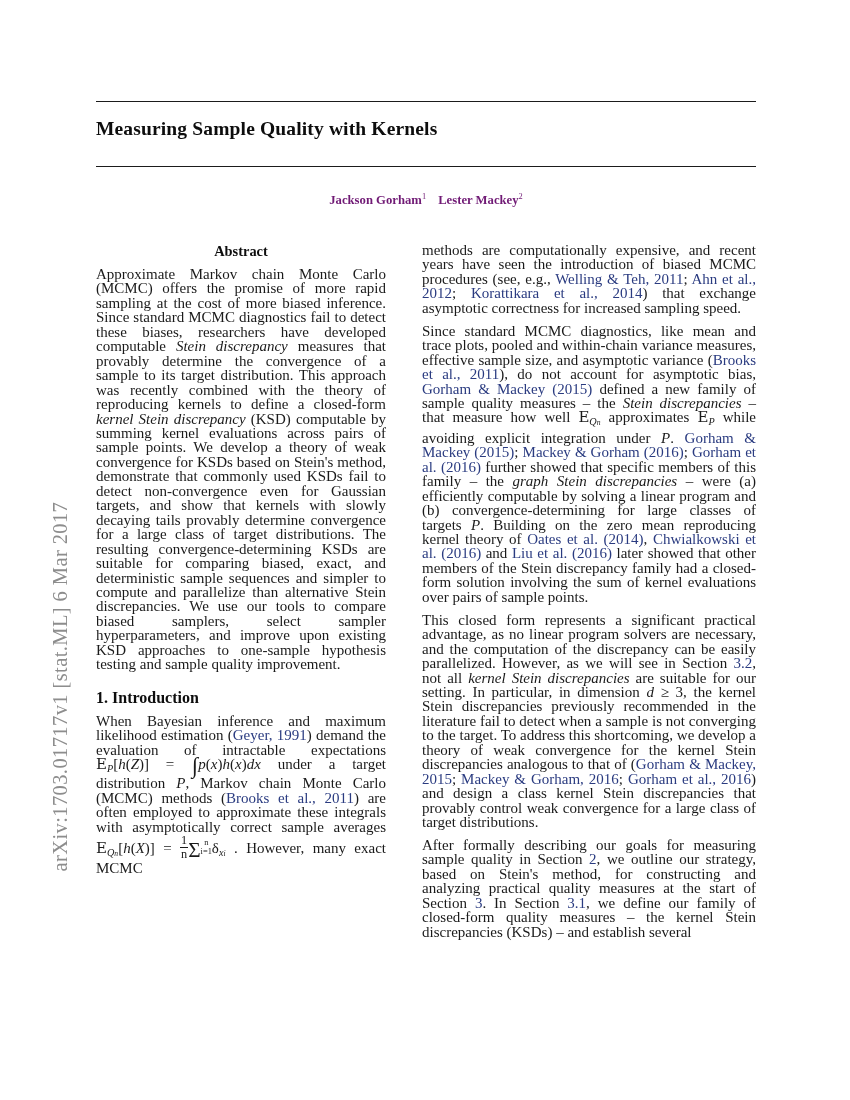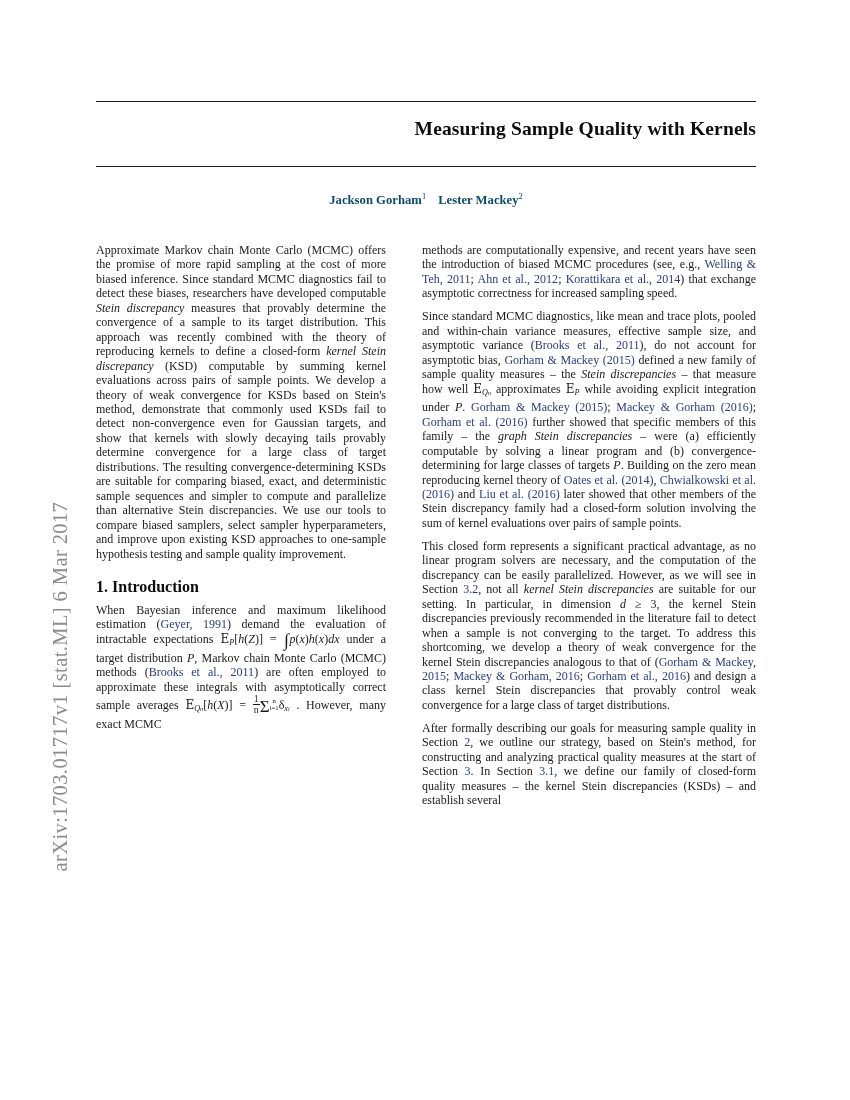--- a/index.html
+++ b/index.html
@@ -54,36 +54,36 @@
     width: 660px;
   }
   #rule-top { position: absolute; top: 101px; left: 0; }
   #rule-bottom { position: absolute; top: 166px; left: 0; }
 
   #paper-title {
     position: absolute;
     top: 118px;
     left: 0;
     width: 660px;
-    text-align: right;
+    text-align: left;
     font-size: 19.5px;
     font-weight: bold;
     letter-spacing: 0.15px;
     color: #0d0d0d;
   }
 
   #author-line {
     position: absolute;
     top: 192px;
     left: 0;
     width: 660px;
     text-align: center;
     font-size: 12.7px;
     font-weight: bold;
-    color: #0c4a6e;
+    color: #701a75;
   }
   #author-line .affil {
     font-size: 8.4px;
     vertical-align: super;
     font-weight: normal;
   }
   #author-line .author-gap { display: inline-block; width: 12px; }
 
   
   #columns {
@@ -112,21 +112,21 @@
   h2.section-head {
     margin: 17px 0 7px 0;
     font-size: 16px;
     font-weight: bold;
     text-align: left;
     color: #0d0d0d;
   }
 
   p.body {
     margin: 0 0 8.5px 0;
-    font-size: 12px;
+    font-size: 15px;
     line-height: 14.45px;
     text-align: justify;
     text-justify: inter-word;
     color: #1a1a1a;
     hyphens: manual;
   }
   p.body.tight { margin-bottom: 0; }
 
   .cite { color: #2a3b80; }
   .it { font-style: italic; }
@@ -194,20 +194,21 @@
   <div class="rule" id="rule-bottom"></div>
 
   <div id="author-line">
     <span>Jackson Gorham</span><span class="affil">1</span><span class="author-gap"></span><span>Lester Mackey</span><span class="affil">2</span>
   </div>
 
   <div id="columns">
 
     <div class="col" id="col-left">
 
+      <h2 class="abstract-head">Abstract</h2>
 
       <p class="body"><span>Approximate Markov chain Monte Carlo (MCMC) offers the promise of more rapid sampling at the cost of more biased inference. Since standard MCMC diagnostics fail to detect these biases, researchers have developed computable </span><span class="it">Stein discrepancy</span><span> measures that provably determine the convergence of a sample to its target distribution. This approach was recently combined with the theory of reproducing kernels to define a closed-form </span><span class="it">kernel Stein discrepancy</span><span> (KSD) computable by summing kernel evaluations across pairs of sample points. We develop a theory of weak convergence for KSDs based on Stein's method, demonstrate that commonly used KSDs fail to detect non-convergence even for Gaussian targets, and show that kernels with slowly decaying tails provably determine convergence for a large class of target distributions. The resulting convergence-determining KSDs are suitable for comparing biased, exact, and deterministic sample sequences and simpler to compute and parallelize than alternative Stein discrepancies. We use our tools to compare biased samplers, select sampler hyperparameters, and improve upon existing KSD approaches to one-sample hypothesis testing and sample quality improvement.</span></p>
 
       <h2 class="section-head">1. Introduction</h2>
 
       <p class="body tight"><span>When Bayesian inference and maximum likelihood estimation (</span><span class="cite">Geyer, 1991</span><span>) demand the evaluation of intractable expectations </span><span class="math"><span class="bb">E</span><span class="sub">P</span><span class="up">[</span>h<span class="up">(</span>Z<span class="up">)]</span> <span class="up">=</span> <span class="intg">∫</span>p<span class="up">(</span>x<span class="up">)</span>h<span class="up">(</span>x<span class="up">)</span>dx</span><span> under a target distribution </span><span class="math">P</span><span>, Markov chain Monte Carlo (MCMC) methods (</span><span class="cite">Brooks et al., 2011</span><span>) are often employed to approximate these integrals with asymptotically correct sample averages </span><span class="math"><span class="bb">E</span><span class="sub">Q<span style="font-size:0.75em">n</span></span><span class="up">[</span>h<span class="up">(</span>X<span class="up">)]</span> <span class="up">=</span> <span class="frac"><span class="num">1</span><span class="den">n</span></span><span class="bigop">Σ</span><span class="oplim"><span class="top">n</span><span class="bot">i=1</span></span><span style="font-style:normal">δ</span><span class="sub">x<span style="font-size:0.75em">i</span></span></span><span> . However, many exact MCMC</span></p>
 
     </div>
 
     <div class="col" id="col-right">

